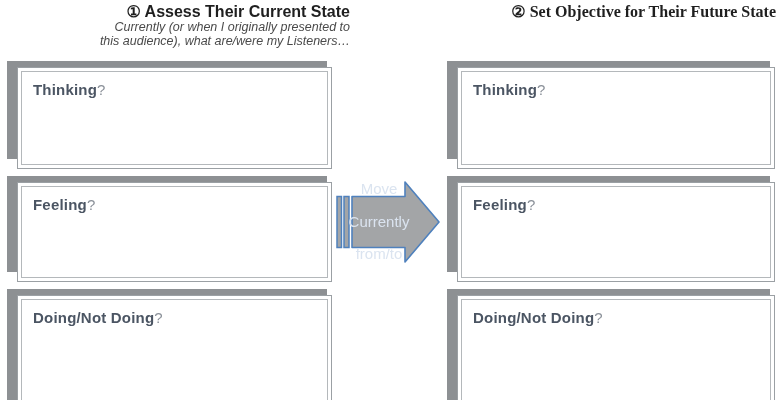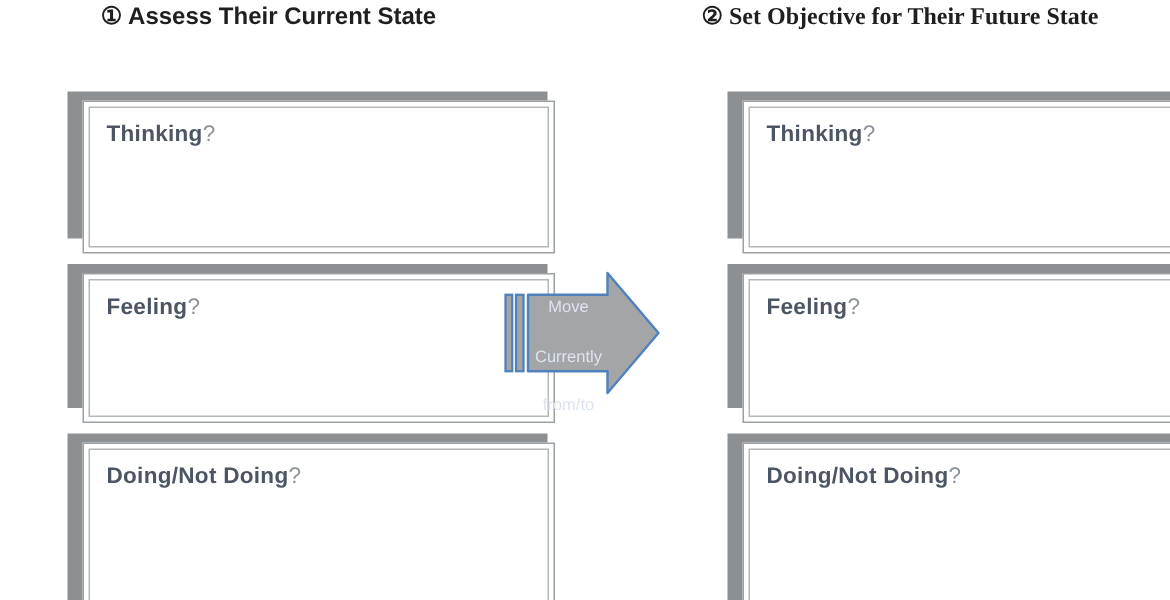--- a/index.html
+++ b/index.html
@@ -10,39 +10,39 @@
   }
   #canvas {
     position: relative;
     width: 780px;
     height: 400px;
     background: var(--background, #fff);
     overflow: hidden;
   }
 
   
-  .panel-header { position: absolute; top: 2px; text-align: center; }
+  .panel-header { position: absolute; top: 2px; text-align: right; }
   .panel-header.left  { left: 8px;   width: 342px; }
   .panel-header.right { left: 424px; width: 352px; font-family: Liberation Serif, serif; }
   .panel-title {
     font-size: 16px;
     font-weight: bold;
     color: var(--title-text, #1f1f1f);
     line-height: 19px;
     white-space: nowrap;
   }
   .panel-subtitle {
     font-size: 12.5px;
     font-style: italic;
     color: var(--subtitle-text, #4a4a4a);
     line-height: 13.5px;
   }
 
   
-  .frame-box { position: absolute; margin-left: 38px; }
+  .frame-box { position: absolute; }
   .col-left  .frame-box { left: 7px;   width: 325px; }
   .col-right .frame-box { left: 447px; width: 328px; }
   .frame-box.row-0 { top: 61px;  height: 108px; }
   .frame-box.row-1 { top: 176px; height: 106px; }
   .frame-box.row-2 { top: 289px; height: 137px; }
 
   .frame-shadow {
     position: absolute;
     left: 0; top: 0;
     width: calc(100% - 5px);
@@ -81,35 +81,39 @@
     width: 112px; height: 86px;
   }
   .arrow-wrap svg { display: block; width: 112px; height: 86px; }
   .arrow-text {
     position: absolute;
     left: 16px; top: 19px;
     width: 58px; height: 48px;
     display: flex;
     flex-direction: column;
     align-items: center;
-    justify-content: space-between;
+    justify-content: center;
     text-align: center;
-    font-size: 11px;
+    font-size: 15px;
     line-height: 14.5px;
     color: var(--arrow-text, #dbe4f0);
     gap: 18px;
   }
 </style>
 </head>
 <body>
 
 <div id="canvas">
 
   <div class="panel-header left">
     <div class="panel-title">① Assess Their Current State</div>
+    <div class="panel-subtitle">
+      <div>Currently (or when I originally presented to</div>
+      <div>this audience), what are/were my Listeners…</div>
+    </div>
   </div>
 
   <div class="panel-header right">
     <div class="panel-title">② Set Objective for Their Future State</div>
   </div>
 
   <div class="col-left">
     <div class="frame-box row-0">
       <div class="frame-shadow"></div>
       <div class="frame-face">

